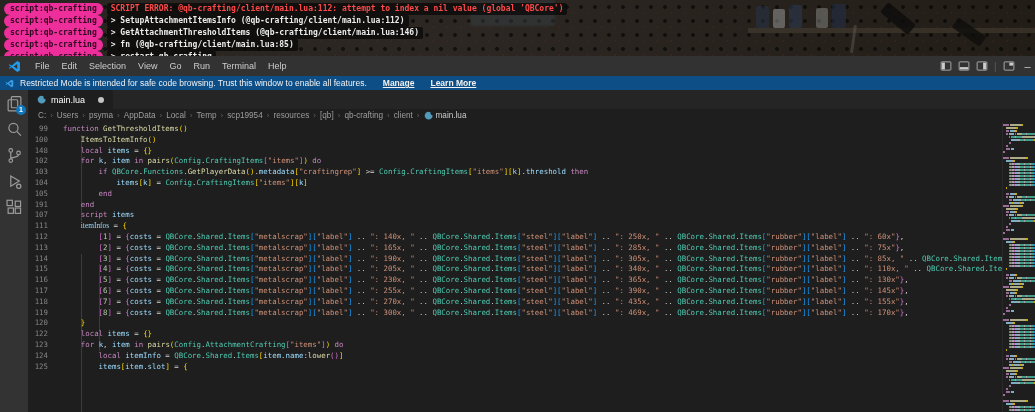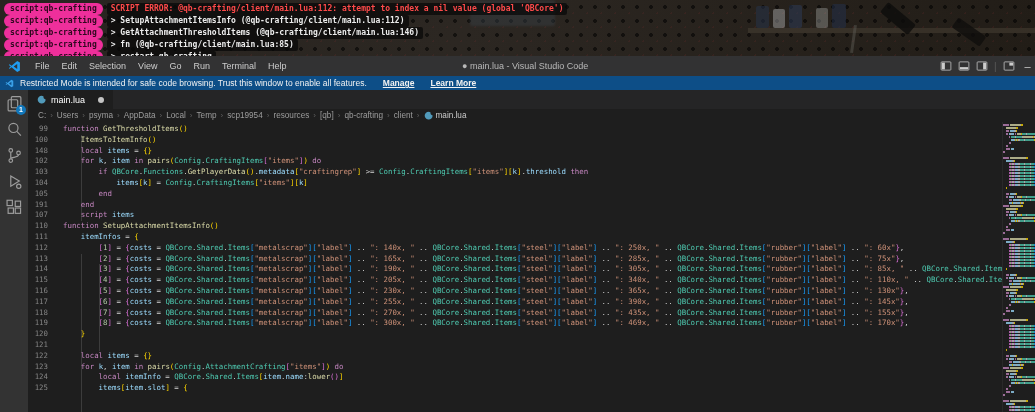--- a/index.html
+++ b/index.html
@@ -101,21 +101,20 @@
     <div id="menu-items" style="display:flex;">
         <span class="menu-item">File</span>
         <span class="menu-item">Edit</span>
         <span class="menu-item">Selection</span>
         <span class="menu-item">View</span>
         <span class="menu-item">Go</span>
         <span class="menu-item">Run</span>
         <span class="menu-item">Terminal</span>
         <span class="menu-item">Help</span>
       </div>
-    <div class="win-title">● main.lua - Visual Studio Code</div>
     <div class="tb-icons">
       <svg class="tb-ico" viewBox="0 0 16 16">
           <rect x="1.5" y="2.5" width="13" height="11" rx="1" stroke="#cccccc" fill="none"></rect>
           <rect x="2.5" y="3.5" width="4" height="9" fill="#cccccc"></rect>
         </svg>
       <svg class="tb-ico" viewBox="0 0 16 16">
           <rect x="1.5" y="2.5" width="13" height="11" rx="1" stroke="#cccccc" fill="none"></rect>
           <rect x="2.5" y="9.5" width="11" height="3" fill="#cccccc"></rect>
         </svg>
       <svg class="tb-ico" viewBox="0 0 16 16">
@@ -228,32 +227,30 @@
       <div class="code-area" id="code-area">
           <div class="code-line"><span class="ln">99</span><span style="color: rgb(197, 134, 192);">function</span><span style="color: rgb(212, 212, 212);"> </span><span style="color: rgb(220, 220, 170);">GetThresholdItems</span><span style="color: rgb(255, 215, 0);">()</span></div>
           <div class="code-line"><span class="ln">100</span><span style="color: rgb(212, 212, 212);">    </span><span style="color: rgb(220, 220, 170);">ItemsToItemInfo</span><span style="color: rgb(255, 215, 0);">()</span></div>
           <div class="code-line"><span class="ln">148</span><span style="color: rgb(212, 212, 212);">    </span><span style="color: rgb(197, 134, 192);">local</span><span style="color: rgb(212, 212, 212);"> </span><span style="color: rgb(156, 220, 254);">items</span><span style="color: rgb(212, 212, 212);"> = </span><span style="color: rgb(255, 215, 0);">{}</span></div>
           <div class="code-line"><span class="ln">102</span><span style="color: rgb(212, 212, 212);">    </span><span style="color: rgb(197, 134, 192);">for</span><span style="color: rgb(212, 212, 212);"> </span><span style="color: rgb(156, 220, 254);">k</span><span style="color: rgb(212, 212, 212);">, </span><span style="color: rgb(156, 220, 254);">item</span><span style="color: rgb(212, 212, 212);"> </span><span style="color: rgb(197, 134, 192);">in</span><span style="color: rgb(212, 212, 212);"> </span><span style="color: rgb(220, 220, 170);">pairs</span><span style="color: rgb(255, 215, 0);">(</span><span style="color: rgb(78, 201, 176);">Config</span><span style="color: rgb(212, 212, 212);">.</span><span style="color: rgb(78, 201, 176);">CraftingItems</span><span style="color: rgb(218, 112, 214);">[</span><span style="color: rgb(206, 145, 120);">"items"</span><span style="color: rgb(218, 112, 214);">]</span><span style="color: rgb(255, 215, 0);">)</span><span style="color: rgb(212, 212, 212);"> </span><span style="color: rgb(197, 134, 192);">do</span></div>
           <div class="code-line"><span class="ln">103</span><span style="color: rgb(212, 212, 212);">        </span><span style="color: rgb(197, 134, 192);">if</span><span style="color: rgb(212, 212, 212);"> </span><span style="color: rgb(78, 201, 176);">QBCore</span><span style="color: rgb(212, 212, 212);">.</span><span style="color: rgb(78, 201, 176);">Functions</span><span style="color: rgb(212, 212, 212);">.</span><span style="color: rgb(220, 220, 170);">GetPlayerData</span><span style="color: rgb(255, 215, 0);">()</span><span style="color: rgb(212, 212, 212);">.</span><span style="color: rgb(156, 220, 254);">metadata</span><span style="color: rgb(255, 215, 0);">[</span><span style="color: rgb(206, 145, 120);">"craftingrep"</span><span style="color: rgb(255, 215, 0);">]</span><span style="color: rgb(212, 212, 212);"> &gt;= </span><span style="color: rgb(78, 201, 176);">Config</span><span style="color: rgb(212, 212, 212);">.</span><span style="color: rgb(78, 201, 176);">CraftingItems</span><span style="color: rgb(255, 215, 0);">[</span><span style="color: rgb(206, 145, 120);">"items"</span><span style="color: rgb(255, 215, 0);">]</span><span style="color: rgb(255, 215, 0);">[</span><span style="color: rgb(156, 220, 254);">k</span><span style="color: rgb(255, 215, 0);">]</span><span style="color: rgb(212, 212, 212);">.</span><span style="color: rgb(156, 220, 254);">threshold</span><span style="color: rgb(212, 212, 212);"> </span><span style="color: rgb(197, 134, 192);">then</span></div>
           <div class="code-line"><span class="ln">104</span><span style="color: rgb(212, 212, 212);">            </span><span style="color: rgb(156, 220, 254);">items</span><span style="color: rgb(255, 215, 0);">[</span><span style="color: rgb(156, 220, 254);">k</span><span style="color: rgb(255, 215, 0);">]</span><span style="color: rgb(212, 212, 212);"> = </span><span style="color: rgb(78, 201, 176);">Config</span><span style="color: rgb(212, 212, 212);">.</span><span style="color: rgb(78, 201, 176);">CraftingItems</span><span style="color: rgb(255, 215, 0);">[</span><span style="color: rgb(206, 145, 120);">"items"</span><span style="color: rgb(255, 215, 0);">]</span><span style="color: rgb(255, 215, 0);">[</span><span style="color: rgb(156, 220, 254);">k</span><span style="color: rgb(255, 215, 0);">]</span></div>
           <div class="code-line"><span class="ln">105</span><span style="color: rgb(212, 212, 212);">        </span><span style="color: rgb(197, 134, 192);">end</span></div>
           <div class="code-line"><span class="ln">191</span><span style="color: rgb(212, 212, 212);">    </span><span style="color: rgb(197, 134, 192);">end</span></div>
           <div class="code-line"><span class="ln">107</span><span style="color: rgb(212, 212, 212);">    </span><span style="color: rgb(197, 134, 192);">script</span><span style="color: rgb(212, 212, 212);"> </span><span style="color: rgb(156, 220, 254);">items</span></div>
-          <div class="code-line"><span class="ln">110</span><span style="color: rgb(197, 134, 192);">function</span><span style="color: rgb(212, 212, 212);"> </span><span style="color: rgb(220, 220, 170);">SetupAttachmentItemsInfo</span><span style="color: rgb(255, 215, 0);">()</span></div>
-          <div class="code-line"><span class="ln">111</span><span style="color: rgb(212, 212, 212);">    </span><span style="color: rgb(156, 220, 254);">itemInfos</span><span style="color: rgb(212, 212, 212);"> = </span><span style="color: rgb(255, 215, 0);">{</span></div>
+          <div class="code-line"><span class="ln">111</span><span style="color: rgb(212, 212, 212);">    </span><span style="color: rgb(156, 220, 254); font-family: Liberation Serif, serif;">itemInfos</span><span style="color: rgb(212, 212, 212);"> = </span><span style="color: rgb(255, 215, 0);">{</span></div>
           <div class="code-line"><span class="ln">112</span><span style="color: rgb(212, 212, 212);">        </span><span style="color: rgb(218, 112, 214);">[</span><span style="color: rgb(181, 206, 168);">1</span><span style="color: rgb(218, 112, 214);">]</span><span style="color: rgb(212, 212, 212);"> = </span><span style="color: rgb(218, 112, 214);">{</span><span style="color: rgb(156, 220, 254);">costs</span><span style="color: rgb(212, 212, 212);"> = </span><span style="color: rgb(78, 201, 176);">QBCore</span><span style="color: rgb(212, 212, 212);">.</span><span style="color: rgb(78, 201, 176);">Shared</span><span style="color: rgb(212, 212, 212);">.</span><span style="color: rgb(78, 201, 176);">Items</span><span style="color: rgb(23, 159, 255);">[</span><span style="color: rgb(206, 145, 120);">"metalscrap"</span><span style="color: rgb(23, 159, 255);">]</span><span style="color: rgb(23, 159, 255);">[</span><span style="color: rgb(206, 145, 120);">"label"</span><span style="color: rgb(23, 159, 255);">]</span><span style="color: rgb(212, 212, 212);"> .. </span><span style="color: rgb(206, 145, 120);">": 140x, "</span><span style="color: rgb(212, 212, 212);"> .. </span><span style="color: rgb(78, 201, 176);">QBCore</span><span style="color: rgb(212, 212, 212);">.</span><span style="color: rgb(78, 201, 176);">Shared</span><span style="color: rgb(212, 212, 212);">.</span><span style="color: rgb(78, 201, 176);">Items</span><span style="color: rgb(23, 159, 255);">[</span><span style="color: rgb(206, 145, 120);">"steel"</span><span style="color: rgb(23, 159, 255);">]</span><span style="color: rgb(23, 159, 255);">[</span><span style="color: rgb(206, 145, 120);">"label"</span><span style="color: rgb(23, 159, 255);">]</span><span style="color: rgb(212, 212, 212);"> .. </span><span style="color: rgb(206, 145, 120);">": 250x, "</span><span style="color: rgb(212, 212, 212);"> .. </span><span style="color: rgb(78, 201, 176);">QBCore</span><span style="color: rgb(212, 212, 212);">.</span><span style="color: rgb(78, 201, 176);">Shared</span><span style="color: rgb(212, 212, 212);">.</span><span style="color: rgb(78, 201, 176);">Items</span><span style="color: rgb(23, 159, 255);">[</span><span style="color: rgb(206, 145, 120);">"rubber"</span><span style="color: rgb(23, 159, 255);">]</span><span style="color: rgb(23, 159, 255);">[</span><span style="color: rgb(206, 145, 120);">"label"</span><span style="color: rgb(23, 159, 255);">]</span><span style="color: rgb(212, 212, 212);"> .. </span><span style="color: rgb(206, 145, 120);">": 60x"</span><span style="color: rgb(218, 112, 214);">}</span><span style="color: rgb(212, 212, 212);">,</span></div>
           <div class="code-line"><span class="ln">113</span><span style="color: rgb(212, 212, 212);">        </span><span style="color: rgb(218, 112, 214);">[</span><span style="color: rgb(181, 206, 168);">2</span><span style="color: rgb(218, 112, 214);">]</span><span style="color: rgb(212, 212, 212);"> = </span><span style="color: rgb(218, 112, 214);">{</span><span style="color: rgb(156, 220, 254);">costs</span><span style="color: rgb(212, 212, 212);"> = </span><span style="color: rgb(78, 201, 176);">QBCore</span><span style="color: rgb(212, 212, 212);">.</span><span style="color: rgb(78, 201, 176);">Shared</span><span style="color: rgb(212, 212, 212);">.</span><span style="color: rgb(78, 201, 176);">Items</span><span style="color: rgb(23, 159, 255);">[</span><span style="color: rgb(206, 145, 120);">"metalscrap"</span><span style="color: rgb(23, 159, 255);">]</span><span style="color: rgb(23, 159, 255);">[</span><span style="color: rgb(206, 145, 120);">"label"</span><span style="color: rgb(23, 159, 255);">]</span><span style="color: rgb(212, 212, 212);"> .. </span><span style="color: rgb(206, 145, 120);">": 165x, "</span><span style="color: rgb(212, 212, 212);"> .. </span><span style="color: rgb(78, 201, 176);">QBCore</span><span style="color: rgb(212, 212, 212);">.</span><span style="color: rgb(78, 201, 176);">Shared</span><span style="color: rgb(212, 212, 212);">.</span><span style="color: rgb(78, 201, 176);">Items</span><span style="color: rgb(23, 159, 255);">[</span><span style="color: rgb(206, 145, 120);">"steel"</span><span style="color: rgb(23, 159, 255);">]</span><span style="color: rgb(23, 159, 255);">[</span><span style="color: rgb(206, 145, 120);">"label"</span><span style="color: rgb(23, 159, 255);">]</span><span style="color: rgb(212, 212, 212);"> .. </span><span style="color: rgb(206, 145, 120);">": 285x, "</span><span style="color: rgb(212, 212, 212);"> .. </span><span style="color: rgb(78, 201, 176);">QBCore</span><span style="color: rgb(212, 212, 212);">.</span><span style="color: rgb(78, 201, 176);">Shared</span><span style="color: rgb(212, 212, 212);">.</span><span style="color: rgb(78, 201, 176);">Items</span><span style="color: rgb(23, 159, 255);">[</span><span style="color: rgb(206, 145, 120);">"rubber"</span><span style="color: rgb(23, 159, 255);">]</span><span style="color: rgb(23, 159, 255);">[</span><span style="color: rgb(206, 145, 120);">"label"</span><span style="color: rgb(23, 159, 255);">]</span><span style="color: rgb(212, 212, 212);"> .. </span><span style="color: rgb(206, 145, 120);">": 75x"</span><span style="color: rgb(218, 112, 214);">}</span><span style="color: rgb(212, 212, 212);">,</span></div>
           <div class="code-line"><span class="ln">114</span><span style="color: rgb(212, 212, 212);">        </span><span style="color: rgb(218, 112, 214);">[</span><span style="color: rgb(181, 206, 168);">3</span><span style="color: rgb(218, 112, 214);">]</span><span style="color: rgb(212, 212, 212);"> = </span><span style="color: rgb(218, 112, 214);">{</span><span style="color: rgb(156, 220, 254);">costs</span><span style="color: rgb(212, 212, 212);"> = </span><span style="color: rgb(78, 201, 176);">QBCore</span><span style="color: rgb(212, 212, 212);">.</span><span style="color: rgb(78, 201, 176);">Shared</span><span style="color: rgb(212, 212, 212);">.</span><span style="color: rgb(78, 201, 176);">Items</span><span style="color: rgb(23, 159, 255);">[</span><span style="color: rgb(206, 145, 120);">"metalscrap"</span><span style="color: rgb(23, 159, 255);">]</span><span style="color: rgb(23, 159, 255);">[</span><span style="color: rgb(206, 145, 120);">"label"</span><span style="color: rgb(23, 159, 255);">]</span><span style="color: rgb(212, 212, 212);"> .. </span><span style="color: rgb(206, 145, 120);">": 190x, "</span><span style="color: rgb(212, 212, 212);"> .. </span><span style="color: rgb(78, 201, 176);">QBCore</span><span style="color: rgb(212, 212, 212);">.</span><span style="color: rgb(78, 201, 176);">Shared</span><span style="color: rgb(212, 212, 212);">.</span><span style="color: rgb(78, 201, 176);">Items</span><span style="color: rgb(23, 159, 255);">[</span><span style="color: rgb(206, 145, 120);">"steel"</span><span style="color: rgb(23, 159, 255);">]</span><span style="color: rgb(23, 159, 255);">[</span><span style="color: rgb(206, 145, 120);">"label"</span><span style="color: rgb(23, 159, 255);">]</span><span style="color: rgb(212, 212, 212);"> .. </span><span style="color: rgb(206, 145, 120);">": 305x, "</span><span style="color: rgb(212, 212, 212);"> .. </span><span style="color: rgb(78, 201, 176);">QBCore</span><span style="color: rgb(212, 212, 212);">.</span><span style="color: rgb(78, 201, 176);">Shared</span><span style="color: rgb(212, 212, 212);">.</span><span style="color: rgb(78, 201, 176);">Items</span><span style="color: rgb(23, 159, 255);">[</span><span style="color: rgb(206, 145, 120);">"rubber"</span><span style="color: rgb(23, 159, 255);">]</span><span style="color: rgb(23, 159, 255);">[</span><span style="color: rgb(206, 145, 120);">"label"</span><span style="color: rgb(23, 159, 255);">]</span><span style="color: rgb(212, 212, 212);"> .. </span><span style="color: rgb(206, 145, 120);">": 85x, "</span><span style="color: rgb(212, 212, 212);"> .. </span><span style="color: rgb(78, 201, 176);">QBCore</span><span style="color: rgb(212, 212, 212);">.</span><span style="color: rgb(78, 201, 176);">Shared</span><span style="color: rgb(212, 212, 212);">.</span><span style="color: rgb(78, 201, 176);">Items</span></div>
           <div class="code-line"><span class="ln">115</span><span style="color: rgb(212, 212, 212);">        </span><span style="color: rgb(218, 112, 214);">[</span><span style="color: rgb(181, 206, 168);">4</span><span style="color: rgb(218, 112, 214);">]</span><span style="color: rgb(212, 212, 212);"> = </span><span style="color: rgb(218, 112, 214);">{</span><span style="color: rgb(156, 220, 254);">costs</span><span style="color: rgb(212, 212, 212);"> = </span><span style="color: rgb(78, 201, 176);">QBCore</span><span style="color: rgb(212, 212, 212);">.</span><span style="color: rgb(78, 201, 176);">Shared</span><span style="color: rgb(212, 212, 212);">.</span><span style="color: rgb(78, 201, 176);">Items</span><span style="color: rgb(23, 159, 255);">[</span><span style="color: rgb(206, 145, 120);">"metalscrap"</span><span style="color: rgb(23, 159, 255);">]</span><span style="color: rgb(23, 159, 255);">[</span><span style="color: rgb(206, 145, 120);">"label"</span><span style="color: rgb(23, 159, 255);">]</span><span style="color: rgb(212, 212, 212);"> .. </span><span style="color: rgb(206, 145, 120);">": 205x, "</span><span style="color: rgb(212, 212, 212);"> .. </span><span style="color: rgb(78, 201, 176);">QBCore</span><span style="color: rgb(212, 212, 212);">.</span><span style="color: rgb(78, 201, 176);">Shared</span><span style="color: rgb(212, 212, 212);">.</span><span style="color: rgb(78, 201, 176);">Items</span><span style="color: rgb(23, 159, 255);">[</span><span style="color: rgb(206, 145, 120);">"steel"</span><span style="color: rgb(23, 159, 255);">]</span><span style="color: rgb(23, 159, 255);">[</span><span style="color: rgb(206, 145, 120);">"label"</span><span style="color: rgb(23, 159, 255);">]</span><span style="color: rgb(212, 212, 212);"> .. </span><span style="color: rgb(206, 145, 120);">": 340x, "</span><span style="color: rgb(212, 212, 212);"> .. </span><span style="color: rgb(78, 201, 176);">QBCore</span><span style="color: rgb(212, 212, 212);">.</span><span style="color: rgb(78, 201, 176);">Shared</span><span style="color: rgb(212, 212, 212);">.</span><span style="color: rgb(78, 201, 176);">Items</span><span style="color: rgb(23, 159, 255);">[</span><span style="color: rgb(206, 145, 120);">"rubber"</span><span style="color: rgb(23, 159, 255);">]</span><span style="color: rgb(23, 159, 255);">[</span><span style="color: rgb(206, 145, 120);">"label"</span><span style="color: rgb(23, 159, 255);">]</span><span style="color: rgb(212, 212, 212);"> .. </span><span style="color: rgb(206, 145, 120);">": 110x, "</span><span style="color: rgb(212, 212, 212);"> .. </span><span style="color: rgb(78, 201, 176);">QBCore</span><span style="color: rgb(212, 212, 212);">.</span><span style="color: rgb(78, 201, 176);">Shared</span><span style="color: rgb(212, 212, 212);">.</span><span style="color: rgb(78, 201, 176);">Items</span></div>
           <div class="code-line"><span class="ln">116</span><span style="color: rgb(212, 212, 212);">        </span><span style="color: rgb(218, 112, 214);">[</span><span style="color: rgb(181, 206, 168);">5</span><span style="color: rgb(218, 112, 214);">]</span><span style="color: rgb(212, 212, 212);"> = </span><span style="color: rgb(218, 112, 214);">{</span><span style="color: rgb(156, 220, 254);">costs</span><span style="color: rgb(212, 212, 212);"> = </span><span style="color: rgb(78, 201, 176);">QBCore</span><span style="color: rgb(212, 212, 212);">.</span><span style="color: rgb(78, 201, 176);">Shared</span><span style="color: rgb(212, 212, 212);">.</span><span style="color: rgb(78, 201, 176);">Items</span><span style="color: rgb(23, 159, 255);">[</span><span style="color: rgb(206, 145, 120);">"metalscrap"</span><span style="color: rgb(23, 159, 255);">]</span><span style="color: rgb(23, 159, 255);">[</span><span style="color: rgb(206, 145, 120);">"label"</span><span style="color: rgb(23, 159, 255);">]</span><span style="color: rgb(212, 212, 212);"> .. </span><span style="color: rgb(206, 145, 120);">": 230x, "</span><span style="color: rgb(212, 212, 212);"> .. </span><span style="color: rgb(78, 201, 176);">QBCore</span><span style="color: rgb(212, 212, 212);">.</span><span style="color: rgb(78, 201, 176);">Shared</span><span style="color: rgb(212, 212, 212);">.</span><span style="color: rgb(78, 201, 176);">Items</span><span style="color: rgb(23, 159, 255);">[</span><span style="color: rgb(206, 145, 120);">"steel"</span><span style="color: rgb(23, 159, 255);">]</span><span style="color: rgb(23, 159, 255);">[</span><span style="color: rgb(206, 145, 120);">"label"</span><span style="color: rgb(23, 159, 255);">]</span><span style="color: rgb(212, 212, 212);"> .. </span><span style="color: rgb(206, 145, 120);">": 365x, "</span><span style="color: rgb(212, 212, 212);"> .. </span><span style="color: rgb(78, 201, 176);">QBCore</span><span style="color: rgb(212, 212, 212);">.</span><span style="color: rgb(78, 201, 176);">Shared</span><span style="color: rgb(212, 212, 212);">.</span><span style="color: rgb(78, 201, 176);">Items</span><span style="color: rgb(23, 159, 255);">[</span><span style="color: rgb(206, 145, 120);">"rubber"</span><span style="color: rgb(23, 159, 255);">]</span><span style="color: rgb(23, 159, 255);">[</span><span style="color: rgb(206, 145, 120);">"label"</span><span style="color: rgb(23, 159, 255);">]</span><span style="color: rgb(212, 212, 212);"> .. </span><span style="color: rgb(206, 145, 120);">": 130x"</span><span style="color: rgb(218, 112, 214);">}</span><span style="color: rgb(212, 212, 212);">,</span></div>
           <div class="code-line"><span class="ln">117</span><span style="color: rgb(212, 212, 212);">        </span><span style="color: rgb(218, 112, 214);">[</span><span style="color: rgb(181, 206, 168);">6</span><span style="color: rgb(218, 112, 214);">]</span><span style="color: rgb(212, 212, 212);"> = </span><span style="color: rgb(218, 112, 214);">{</span><span style="color: rgb(156, 220, 254);">costs</span><span style="color: rgb(212, 212, 212);"> = </span><span style="color: rgb(78, 201, 176);">QBCore</span><span style="color: rgb(212, 212, 212);">.</span><span style="color: rgb(78, 201, 176);">Shared</span><span style="color: rgb(212, 212, 212);">.</span><span style="color: rgb(78, 201, 176);">Items</span><span style="color: rgb(23, 159, 255);">[</span><span style="color: rgb(206, 145, 120);">"metalscrap"</span><span style="color: rgb(23, 159, 255);">]</span><span style="color: rgb(23, 159, 255);">[</span><span style="color: rgb(206, 145, 120);">"label"</span><span style="color: rgb(23, 159, 255);">]</span><span style="color: rgb(212, 212, 212);"> .. </span><span style="color: rgb(206, 145, 120);">": 255x, "</span><span style="color: rgb(212, 212, 212);"> .. </span><span style="color: rgb(78, 201, 176);">QBCore</span><span style="color: rgb(212, 212, 212);">.</span><span style="color: rgb(78, 201, 176);">Shared</span><span style="color: rgb(212, 212, 212);">.</span><span style="color: rgb(78, 201, 176);">Items</span><span style="color: rgb(23, 159, 255);">[</span><span style="color: rgb(206, 145, 120);">"steel"</span><span style="color: rgb(23, 159, 255);">]</span><span style="color: rgb(23, 159, 255);">[</span><span style="color: rgb(206, 145, 120);">"label"</span><span style="color: rgb(23, 159, 255);">]</span><span style="color: rgb(212, 212, 212);"> .. </span><span style="color: rgb(206, 145, 120);">": 390x, "</span><span style="color: rgb(212, 212, 212);"> .. </span><span style="color: rgb(78, 201, 176);">QBCore</span><span style="color: rgb(212, 212, 212);">.</span><span style="color: rgb(78, 201, 176);">Shared</span><span style="color: rgb(212, 212, 212);">.</span><span style="color: rgb(78, 201, 176);">Items</span><span style="color: rgb(23, 159, 255);">[</span><span style="color: rgb(206, 145, 120);">"rubber"</span><span style="color: rgb(23, 159, 255);">]</span><span style="color: rgb(23, 159, 255);">[</span><span style="color: rgb(206, 145, 120);">"label"</span><span style="color: rgb(23, 159, 255);">]</span><span style="color: rgb(212, 212, 212);"> .. </span><span style="color: rgb(206, 145, 120);">": 145x"</span><span style="color: rgb(218, 112, 214);">}</span><span style="color: rgb(212, 212, 212);">,</span></div>
           <div class="code-line"><span class="ln">118</span><span style="color: rgb(212, 212, 212);">        </span><span style="color: rgb(218, 112, 214);">[</span><span style="color: rgb(181, 206, 168);">7</span><span style="color: rgb(218, 112, 214);">]</span><span style="color: rgb(212, 212, 212);"> = </span><span style="color: rgb(218, 112, 214);">{</span><span style="color: rgb(156, 220, 254);">costs</span><span style="color: rgb(212, 212, 212);"> = </span><span style="color: rgb(78, 201, 176);">QBCore</span><span style="color: rgb(212, 212, 212);">.</span><span style="color: rgb(78, 201, 176);">Shared</span><span style="color: rgb(212, 212, 212);">.</span><span style="color: rgb(78, 201, 176);">Items</span><span style="color: rgb(23, 159, 255);">[</span><span style="color: rgb(206, 145, 120);">"metalscrap"</span><span style="color: rgb(23, 159, 255);">]</span><span style="color: rgb(23, 159, 255);">[</span><span style="color: rgb(206, 145, 120);">"label"</span><span style="color: rgb(23, 159, 255);">]</span><span style="color: rgb(212, 212, 212);"> .. </span><span style="color: rgb(206, 145, 120);">": 270x, "</span><span style="color: rgb(212, 212, 212);"> .. </span><span style="color: rgb(78, 201, 176);">QBCore</span><span style="color: rgb(212, 212, 212);">.</span><span style="color: rgb(78, 201, 176);">Shared</span><span style="color: rgb(212, 212, 212);">.</span><span style="color: rgb(78, 201, 176);">Items</span><span style="color: rgb(23, 159, 255);">[</span><span style="color: rgb(206, 145, 120);">"steel"</span><span style="color: rgb(23, 159, 255);">]</span><span style="color: rgb(23, 159, 255);">[</span><span style="color: rgb(206, 145, 120);">"label"</span><span style="color: rgb(23, 159, 255);">]</span><span style="color: rgb(212, 212, 212);"> .. </span><span style="color: rgb(206, 145, 120);">": 435x, "</span><span style="color: rgb(212, 212, 212);"> .. </span><span style="color: rgb(78, 201, 176);">QBCore</span><span style="color: rgb(212, 212, 212);">.</span><span style="color: rgb(78, 201, 176);">Shared</span><span style="color: rgb(212, 212, 212);">.</span><span style="color: rgb(78, 201, 176);">Items</span><span style="color: rgb(23, 159, 255);">[</span><span style="color: rgb(206, 145, 120);">"rubber"</span><span style="color: rgb(23, 159, 255);">]</span><span style="color: rgb(23, 159, 255);">[</span><span style="color: rgb(206, 145, 120);">"label"</span><span style="color: rgb(23, 159, 255);">]</span><span style="color: rgb(212, 212, 212);"> .. </span><span style="color: rgb(206, 145, 120);">": 155x"</span><span style="color: rgb(218, 112, 214);">}</span><span style="color: rgb(212, 212, 212);">,</span></div>
           <div class="code-line"><span class="ln">119</span><span style="color: rgb(212, 212, 212);">        </span><span style="color: rgb(218, 112, 214);">[</span><span style="color: rgb(181, 206, 168);">8</span><span style="color: rgb(218, 112, 214);">]</span><span style="color: rgb(212, 212, 212);"> = </span><span style="color: rgb(218, 112, 214);">{</span><span style="color: rgb(156, 220, 254);">costs</span><span style="color: rgb(212, 212, 212);"> = </span><span style="color: rgb(78, 201, 176);">QBCore</span><span style="color: rgb(212, 212, 212);">.</span><span style="color: rgb(78, 201, 176);">Shared</span><span style="color: rgb(212, 212, 212);">.</span><span style="color: rgb(78, 201, 176);">Items</span><span style="color: rgb(23, 159, 255);">[</span><span style="color: rgb(206, 145, 120);">"metalscrap"</span><span style="color: rgb(23, 159, 255);">]</span><span style="color: rgb(23, 159, 255);">[</span><span style="color: rgb(206, 145, 120);">"label"</span><span style="color: rgb(23, 159, 255);">]</span><span style="color: rgb(212, 212, 212);"> .. </span><span style="color: rgb(206, 145, 120);">": 300x, "</span><span style="color: rgb(212, 212, 212);"> .. </span><span style="color: rgb(78, 201, 176);">QBCore</span><span style="color: rgb(212, 212, 212);">.</span><span style="color: rgb(78, 201, 176);">Shared</span><span style="color: rgb(212, 212, 212);">.</span><span style="color: rgb(78, 201, 176);">Items</span><span style="color: rgb(23, 159, 255);">[</span><span style="color: rgb(206, 145, 120);">"steel"</span><span style="color: rgb(23, 159, 255);">]</span><span style="color: rgb(23, 159, 255);">[</span><span style="color: rgb(206, 145, 120);">"label"</span><span style="color: rgb(23, 159, 255);">]</span><span style="color: rgb(212, 212, 212);"> .. </span><span style="color: rgb(206, 145, 120);">": 469x, "</span><span style="color: rgb(212, 212, 212);"> .. </span><span style="color: rgb(78, 201, 176);">QBCore</span><span style="color: rgb(212, 212, 212);">.</span><span style="color: rgb(78, 201, 176);">Shared</span><span style="color: rgb(212, 212, 212);">.</span><span style="color: rgb(78, 201, 176);">Items</span><span style="color: rgb(23, 159, 255);">[</span><span style="color: rgb(206, 145, 120);">"rubber"</span><span style="color: rgb(23, 159, 255);">]</span><span style="color: rgb(23, 159, 255);">[</span><span style="color: rgb(206, 145, 120);">"label"</span><span style="color: rgb(23, 159, 255);">]</span><span style="color: rgb(212, 212, 212);"> .. </span><span style="color: rgb(206, 145, 120);">": 170x"</span><span style="color: rgb(218, 112, 214);">}</span><span style="color: rgb(212, 212, 212);">,</span></div>
           <div class="code-line"><span class="ln">120</span><span style="color: rgb(212, 212, 212);">    </span><span style="color: rgb(255, 215, 0);">}</span></div>
-          <div class="code-line"><span class="ln">121</span></div>
           <div class="code-line"><span class="ln">122</span><span style="color: rgb(212, 212, 212);">    </span><span style="color: rgb(197, 134, 192);">local</span><span style="color: rgb(212, 212, 212);"> </span><span style="color: rgb(156, 220, 254);">items</span><span style="color: rgb(212, 212, 212);"> = </span><span style="color: rgb(255, 215, 0);">{}</span></div>
           <div class="code-line"><span class="ln">123</span><span style="color: rgb(212, 212, 212);">    </span><span style="color: rgb(197, 134, 192);">for</span><span style="color: rgb(212, 212, 212);"> </span><span style="color: rgb(156, 220, 254);">k</span><span style="color: rgb(212, 212, 212);">, </span><span style="color: rgb(156, 220, 254);">item</span><span style="color: rgb(212, 212, 212);"> </span><span style="color: rgb(197, 134, 192);">in</span><span style="color: rgb(212, 212, 212);"> </span><span style="color: rgb(220, 220, 170);">pairs</span><span style="color: rgb(255, 215, 0);">(</span><span style="color: rgb(78, 201, 176);">Config</span><span style="color: rgb(212, 212, 212);">.</span><span style="color: rgb(78, 201, 176);">AttachmentCrafting</span><span style="color: rgb(218, 112, 214);">[</span><span style="color: rgb(206, 145, 120);">"items"</span><span style="color: rgb(218, 112, 214);">]</span><span style="color: rgb(255, 215, 0);">)</span><span style="color: rgb(212, 212, 212);"> </span><span style="color: rgb(197, 134, 192);">do</span></div>
           <div class="code-line"><span class="ln">124</span><span style="color: rgb(212, 212, 212);">        </span><span style="color: rgb(197, 134, 192);">local</span><span style="color: rgb(212, 212, 212);"> </span><span style="color: rgb(156, 220, 254);">itemInfo</span><span style="color: rgb(212, 212, 212);"> = </span><span style="color: rgb(78, 201, 176);">QBCore</span><span style="color: rgb(212, 212, 212);">.</span><span style="color: rgb(78, 201, 176);">Shared</span><span style="color: rgb(212, 212, 212);">.</span><span style="color: rgb(78, 201, 176);">Items</span><span style="color: rgb(255, 215, 0);">[</span><span style="color: rgb(156, 220, 254);">item</span><span style="color: rgb(212, 212, 212);">.</span><span style="color: rgb(156, 220, 254);">name</span><span style="color: rgb(212, 212, 212);">:</span><span style="color: rgb(220, 220, 170);">lower</span><span style="color: rgb(218, 112, 214);">()</span><span style="color: rgb(255, 215, 0);">]</span></div>
           <div class="code-line"><span class="ln">125</span><span style="color: rgb(212, 212, 212);">        </span><span style="color: rgb(156, 220, 254);">items</span><span style="color: rgb(255, 215, 0);">[</span><span style="color: rgb(156, 220, 254);">item</span><span style="color: rgb(212, 212, 212);">.</span><span style="color: rgb(156, 220, 254);">slot</span><span style="color: rgb(255, 215, 0);">]</span><span style="color: rgb(212, 212, 212);"> = </span><span style="color: rgb(255, 215, 0);">{</span></div>
         </div>
       <div class="minimap" id="minimap-content">
           <div class="mm-row"><span class="mm-tok" style="width: 5.6px; background: rgb(197, 134, 192);"></span><span class="mm-tok" style="width: 1px;"></span><span class="mm-tok" style="width: 11.9px; background: rgb(220, 220, 170);"></span><span class="mm-tok" style="width: 1.4px; background: rgb(255, 215, 0);"></span></div>
           <div class="mm-row"><span class="mm-tok" style="width: 2.8px;"></span><span class="mm-tok" style="width: 10.5px; background: rgb(220, 220, 170);"></span><span class="mm-tok" style="width: 1.4px; background: rgb(255, 215, 0);"></span></div>
           <div class="mm-row"><span class="mm-tok" style="width: 2.8px;"></span><span class="mm-tok" style="width: 3.5px; background: rgb(197, 134, 192);"></span><span class="mm-tok" style="width: 1px;"></span><span class="mm-tok" style="width: 3.5px; background: rgb(156, 220, 254);"></span><span class="mm-tok" style="width: 2.1px; background: rgb(212, 212, 212);"></span><span class="mm-tok" style="width: 1.4px; background: rgb(255, 215, 0);"></span></div>
           <div class="mm-row"><span class="mm-tok" style="width: 2.8px;"></span><span class="mm-tok" style="width: 2.1px; background: rgb(197, 134, 192);"></span><span class="mm-tok" style="width: 1px;"></span><span class="mm-tok" style="width: 1px; background: rgb(156, 220, 254);"></span><span class="mm-tok" style="width: 1.4px; background: rgb(212, 212, 212);"></span><span class="mm-tok" style="width: 2.8px; background: rgb(156, 220, 254);"></span><span class="mm-tok" style="width: 1px;"></span><span class="mm-tok" style="width: 1.4px; background: rgb(197, 134, 192);"></span><span class="mm-tok" style="width: 1px;"></span><span class="mm-tok" style="width: 3.5px; background: rgb(220, 220, 170);"></span><span class="mm-tok" style="width: 1px; background: rgb(255, 215, 0);"></span><span class="mm-tok" style="width: 4.2px; background: rgb(78, 201, 176);"></span><span class="mm-tok" style="width: 1px; background: rgb(212, 212, 212);"></span><span class="mm-tok" style="width: 9.1px; background: rgb(78, 201, 176);"></span></div>

